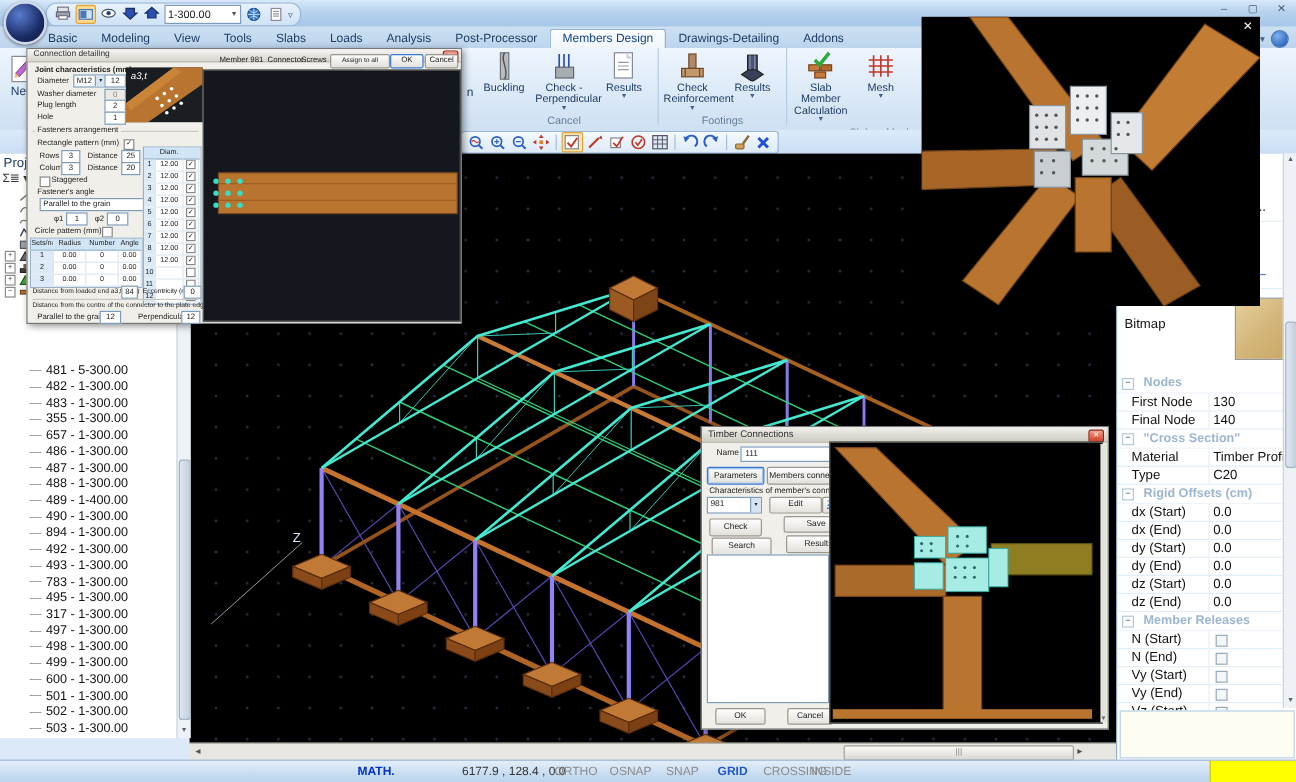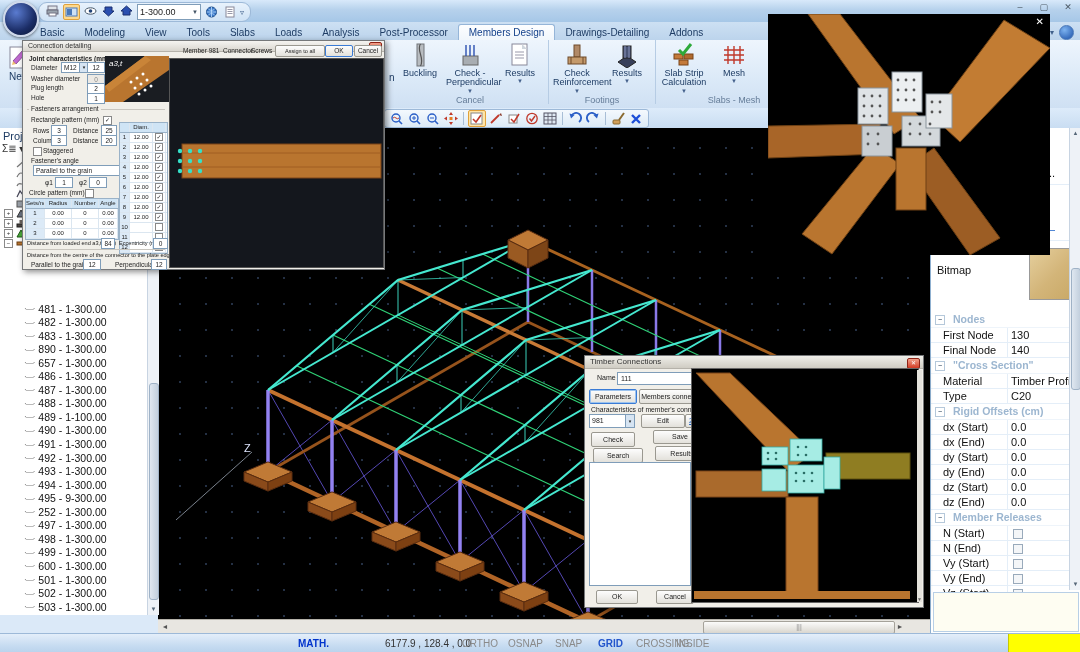--- a/index.html
+++ b/index.html
@@ -281,21 +281,21 @@
         </div>
         <div class="ribgroup">
           <div class="ribbtns">
             <div class="ribbtn"><span class="ric">
                 <svg width="26" height="26" viewBox="0 0 26 26">
                   <rect x="3" y="12" width="9" height="5" fill="#c47a3a" stroke="#7a4518"></rect>
                   <rect x="13" y="12" width="9" height="5" fill="#b06a2e" stroke="#7a4518"></rect>
                   <rect x="8" y="18" width="9" height="5" fill="#c47a3a" stroke="#7a4518"></rect>
                   <path d="M8 8 L12 12 L20 2" stroke="#2eaa3a" stroke-width="3" fill="none"></path>
                 </svg>
-              </span><span>Slab Strip Calculation</span><span class="ddown">▼</span></div>
+              </span><span>Slab Member Calculation</span><span class="ddown">▼</span></div>
             <div class="ribbtn"><span class="ric">
                 <svg width="26" height="26" viewBox="0 0 26 26">
                   <path d="M3 8 H23 M3 13 H23 M3 18 H23 M7 4 V22 M13 4 V22 M19 4 V22" stroke="#c0392b" stroke-width="1.4"></path>
                 </svg>
               </span><span>Mesh</span><span class="ddown">▼</span></div>
             <div class="ribbtn"><span class="ric">
                 <svg width="26" height="26" viewBox="0 0 26 26">
                   <rect x="4" y="3" width="14" height="19" fill="#fff" stroke="#889"></rect>
                   <line x1="7" y1="8" x2="15" y2="8" stroke="#99a"></line>
                   <line x1="7" y1="12" x2="15" y2="12" stroke="#99a"></line>
@@ -588,81 +588,81 @@
         <div class="tparent" style="top: 82px;">
           <span class="expbox">−</span>
           <span>
             <svg width="10" height="9" viewBox="0 0 10 9">
               <rect x="1" y="3" width="8" height="3" fill="#b9752f" stroke="#6e4115"></rect>
             </svg>
           </span>
         </div>
         <div class="tchild" style="top: 146px;">
           <span class="tc-glyph">·—·</span>
-          <span>481 - 1-300.00</span>
+          <span>481 - 5-300.00</span>
         </div>
         <div class="tchild" style="top: 159.55px;">
           <span class="tc-glyph">·—·</span>
           <span>482 - 1-300.00</span>
         </div>
         <div class="tchild" style="top: 173.1px;">
           <span class="tc-glyph">·—·</span>
           <span>483 - 1-300.00</span>
         </div>
         <div class="tchild" style="top: 186.65px;">
           <span class="tc-glyph">·—·</span>
-          <span>890 - 1-300.00</span>
+          <span>355 - 1-300.00</span>
         </div>
         <div class="tchild" style="top: 200.2px;">
           <span class="tc-glyph">·—·</span>
           <span>657 - 1-300.00</span>
         </div>
         <div class="tchild" style="top: 213.75px;">
           <span class="tc-glyph">·—·</span>
           <span>486 - 1-300.00</span>
         </div>
         <div class="tchild" style="top: 227.3px;">
           <span class="tc-glyph">·—·</span>
           <span>487 - 1-300.00</span>
         </div>
         <div class="tchild" style="top: 240.85px;">
           <span class="tc-glyph">·—·</span>
           <span>488 - 1-300.00</span>
         </div>
         <div class="tchild" style="top: 254.4px;">
           <span class="tc-glyph">·—·</span>
-          <span>489 - 1-100.00</span>
+          <span>489 - 1-400.00</span>
         </div>
         <div class="tchild" style="top: 267.95px;">
           <span class="tc-glyph">·—·</span>
           <span>490 - 1-300.00</span>
         </div>
         <div class="tchild" style="top: 281.5px;">
           <span class="tc-glyph">·—·</span>
-          <span>491 - 1-300.00</span>
+          <span>894 - 1-300.00</span>
         </div>
         <div class="tchild" style="top: 295.05px;">
           <span class="tc-glyph">·—·</span>
           <span>492 - 1-300.00</span>
         </div>
         <div class="tchild" style="top: 308.6px;">
           <span class="tc-glyph">·—·</span>
           <span>493 - 1-300.00</span>
         </div>
         <div class="tchild" style="top: 322.15px;">
           <span class="tc-glyph">·—·</span>
-          <span>494 - 1-300.00</span>
+          <span>783 - 1-300.00</span>
         </div>
         <div class="tchild" style="top: 335.7px;">
           <span class="tc-glyph">·—·</span>
-          <span>495 - 9-300.00</span>
+          <span>495 - 1-300.00</span>
         </div>
         <div class="tchild" style="top: 349.25px;">
           <span class="tc-glyph">·—·</span>
-          <span>252 - 1-300.00</span>
+          <span>317 - 1-300.00</span>
         </div>
         <div class="tchild" style="top: 362.8px;">
           <span class="tc-glyph">·—·</span>
           <span>497 - 1-300.00</span>
         </div>
         <div class="tchild" style="top: 376.35px;">
           <span class="tc-glyph">·—·</span>
           <span>498 - 1-300.00</span>
         </div>
         <div class="tchild" style="top: 389.9px;">

